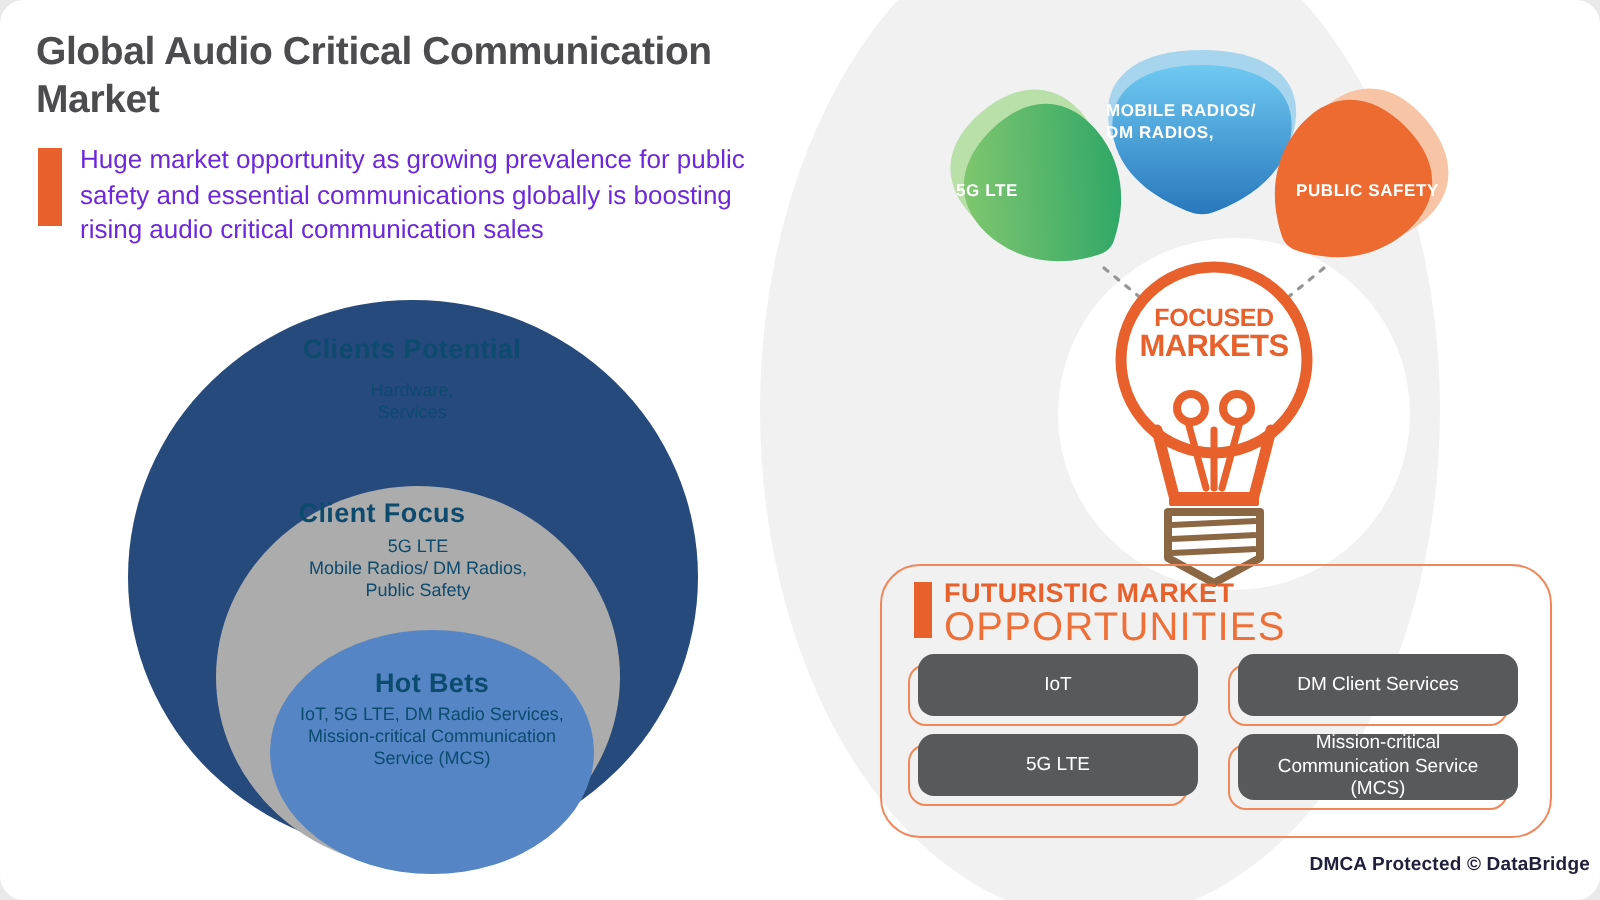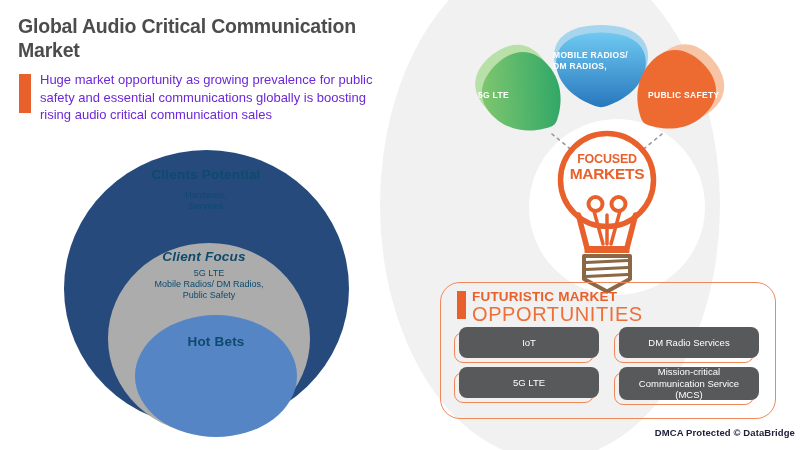--- a/index.html
+++ b/index.html
@@ -1,19 +1,19 @@
 <!DOCTYPE html>
 <html><head>
 <meta charset="utf-8">
 <style>
   html,body{margin:0;padding:0;background:#e9e9e9;}
   *{box-sizing:border-box;}
   .stage{
     position:relative;width:800px;height:450px;background:#ffffff;
-    overflow:hidden;font-family:"Liberation Sans",sans-serif;
+    overflow:hidden;font-family:"Liberation Sans",sans-serif;border-radius:12px;
   }
   .abs{position:absolute;}
   .preline{white-space:pre-line;}
 
   
   .bg-blob{
     left:380px;top:-50px;width:340px;height:510px;border-radius:50%;
     background:#f1f1f2;
   }
 
@@ -32,21 +32,21 @@
   
   .circle{border-radius:50%;}
   .venn-outer{left:64px;top:150px;width:285px;height:277px;background:#264a7c;}
   .venn-middle{left:108px;top:243px;width:202px;height:191px;background:#acacac;}
   .venn-inner{left:135px;top:315px;width:162px;height:122px;background:#5585c5;}
   .venn-text{color:#0c4a6e;text-align:center;}
   .venn-title{font-size:13.5px;font-weight:700;letter-spacing:0.2px;}
   .venn-items{font-size:9px;line-height:1.22;font-weight:400;}
   .vt-outer-title{left:56px;top:167px;width:300px;}
   .vt-outer-items{left:56px;top:190px;width:300px;}
-  .vt-middle-title{left:54px;top:249px;width:300px;font-style:italic;}
+  .vt-middle-title{left:41px;top:249px;width:300px;}
   .vt-middle-items{left:59px;top:268px;width:300px;}
   .vt-inner-title{left:66px;top:334px;width:300px;}
   .vt-inner-items{left:66px;top:352px;width:300px;}
 
   
   .bulb-svg{left:448px;top:8px;width:340px;height:300px;}
   .petal-label{
     color:#ffffff;font-size:8.5px;font-weight:700;
     letter-spacing:0.3px;line-height:1.3;
   }
@@ -107,20 +107,23 @@
   <div class="abs circle venn-inner"></div>
 
   <div class="abs venn-text venn-title vt-outer-title">Clients Potential</div>
   <div class="abs venn-text venn-items preline vt-outer-items">Hardware,
 Services</div>
   <div class="abs venn-text venn-title vt-middle-title">Client Focus</div>
   <div class="abs venn-text venn-items preline vt-middle-items">5G LTE
 Mobile Radios/ DM Radios,
 Public Safety</div>
   <div class="abs venn-text venn-title vt-inner-title">Hot Bets</div>
+  <div class="abs venn-text venn-items preline vt-inner-items">IoT, 5G LTE, DM Radio Services,
+Mission-critical Communication
+Service (MCS)</div>
 
   <svg class="abs bulb-svg" viewBox="0 0 340 300">
     <defs>
       <linearGradient id="gradGreen" x1="0" y1="0" x2="1" y2="1">
         <stop offset="0" stop-color="#8ccb70"></stop>
           <stop offset="1" stop-color="#1ca065"></stop>
       </linearGradient>
       <linearGradient id="gradBlue" x1="0" y1="0" x2="0" y2="1">
         <stop offset="0" stop-color="#6fc9f1"></stop>
           <stop offset="1" stop-color="#2878bd"></stop>
@@ -178,21 +181,21 @@
       <span class="panel-h1">FUTURISTIC MARKET</span>
       <span class="panel-h2">OPPORTUNITIES</span>
     </div>
 
     <div class="abs opp-item opp-1">
       <div class="opp-outline"></div>
       <div class="opp-face">IoT</div>
     </div>
     <div class="abs opp-item opp-2">
       <div class="opp-outline"></div>
-      <div class="opp-face">DM Radio Services</div>
+      <div class="opp-face">DM Client Services</div>
     </div>
     <div class="abs opp-item opp-3">
       <div class="opp-outline"></div>
       <div class="opp-face">5G LTE</div>
     </div>
     <div class="abs opp-item opp-4">
       <div class="opp-outline"></div>
       <div class="opp-face">Mission-critical Communication Service (MCS)</div>
     </div>
   </div>

